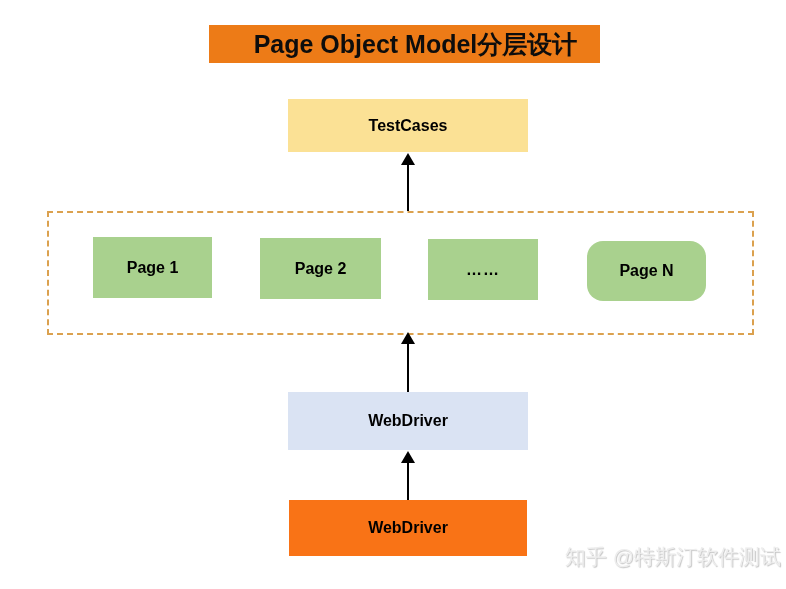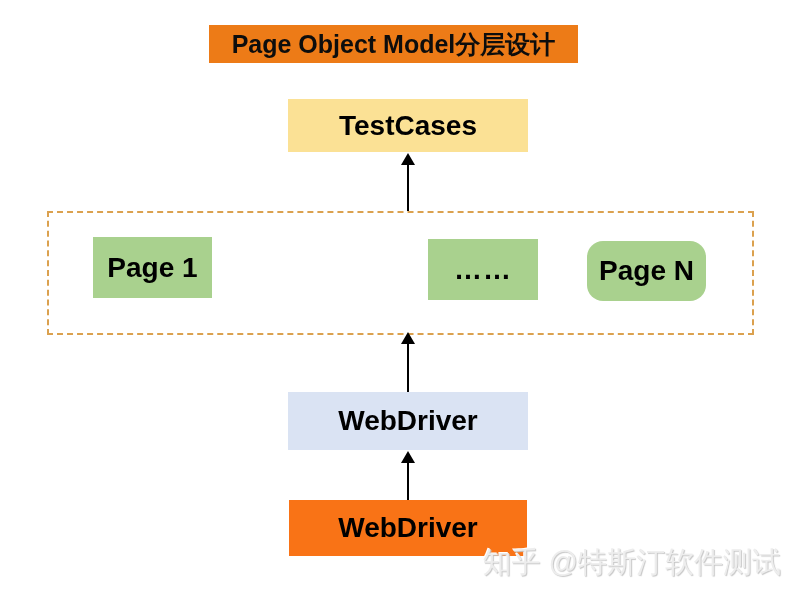--- a/index.html
+++ b/index.html
@@ -15,35 +15,36 @@
     background: #ffffff;
     overflow: hidden;
   }
   .box {
     position: absolute;
     display: flex;
     align-items: center;
     justify-content: center;
     font-weight: bold;
     color: #000000;
-    font-size: 28px;
+    font-size: 16px;
     box-sizing: border-box;
   }
   .title-banner {
     position: absolute;
     left: 209px;
     top: 25px;
     width: 369px;
     height: 38px;
     display: flex;
     align-items: center;
     justify-content: center;
     font-weight: bold;
     font-size: 25px;
     color: #0d0d0d;
+    padding-left: 22px;
   }
   .testcases-box { left: 288px; top: 99px;  width: 240px; height: 53px; }
   .dashed-container {
     position: absolute;
     left: 47px;
     top: 211px;
     width: 703px;
     height: 120px;
     border: 2px dashed #dba14f;
     background: transparent;
@@ -75,21 +76,21 @@
   .arrow-line {
     width: 2px;
     flex: 1;
     background: #000000;
   }
 
   .watermark {
     position: absolute;
     right: 5px;
     top: 543px;
-    font-size: 29px;
+    font-size: 21px;
     font-weight: normal;
     color: #ededed;
     text-shadow: 1px 1px 1px #c6c6c6, -1px -1px 0 #ffffff;
     white-space: nowrap;
     user-select: none;
   }
 </style>
 </head>
 <body>
 
@@ -101,20 +102,21 @@
 
   <div class="arrow arrow-1">
     <div class="arrow-head"></div>
     <div class="arrow-line"></div>
   </div>
 
   <div class="dashed-container" style="border-color: rgb(219, 161, 79);"></div>
 
   <div class="box page-box-1" style="background-color: rgb(169, 209, 142);">Page 1</div>
 
+  <div class="box page-box-2" style="background-color: rgb(169, 209, 142);">Page 2</div>
 
   <div class="box page-box-dots" style="background-color: rgb(169, 209, 142);">……</div>
 
   <div class="box page-box-n" style="background-color: rgb(169, 209, 142); border-radius: 16px;">Page N</div>
 
   <div class="arrow arrow-2">
     <div class="arrow-head"></div>
     <div class="arrow-line"></div>
   </div>
 

